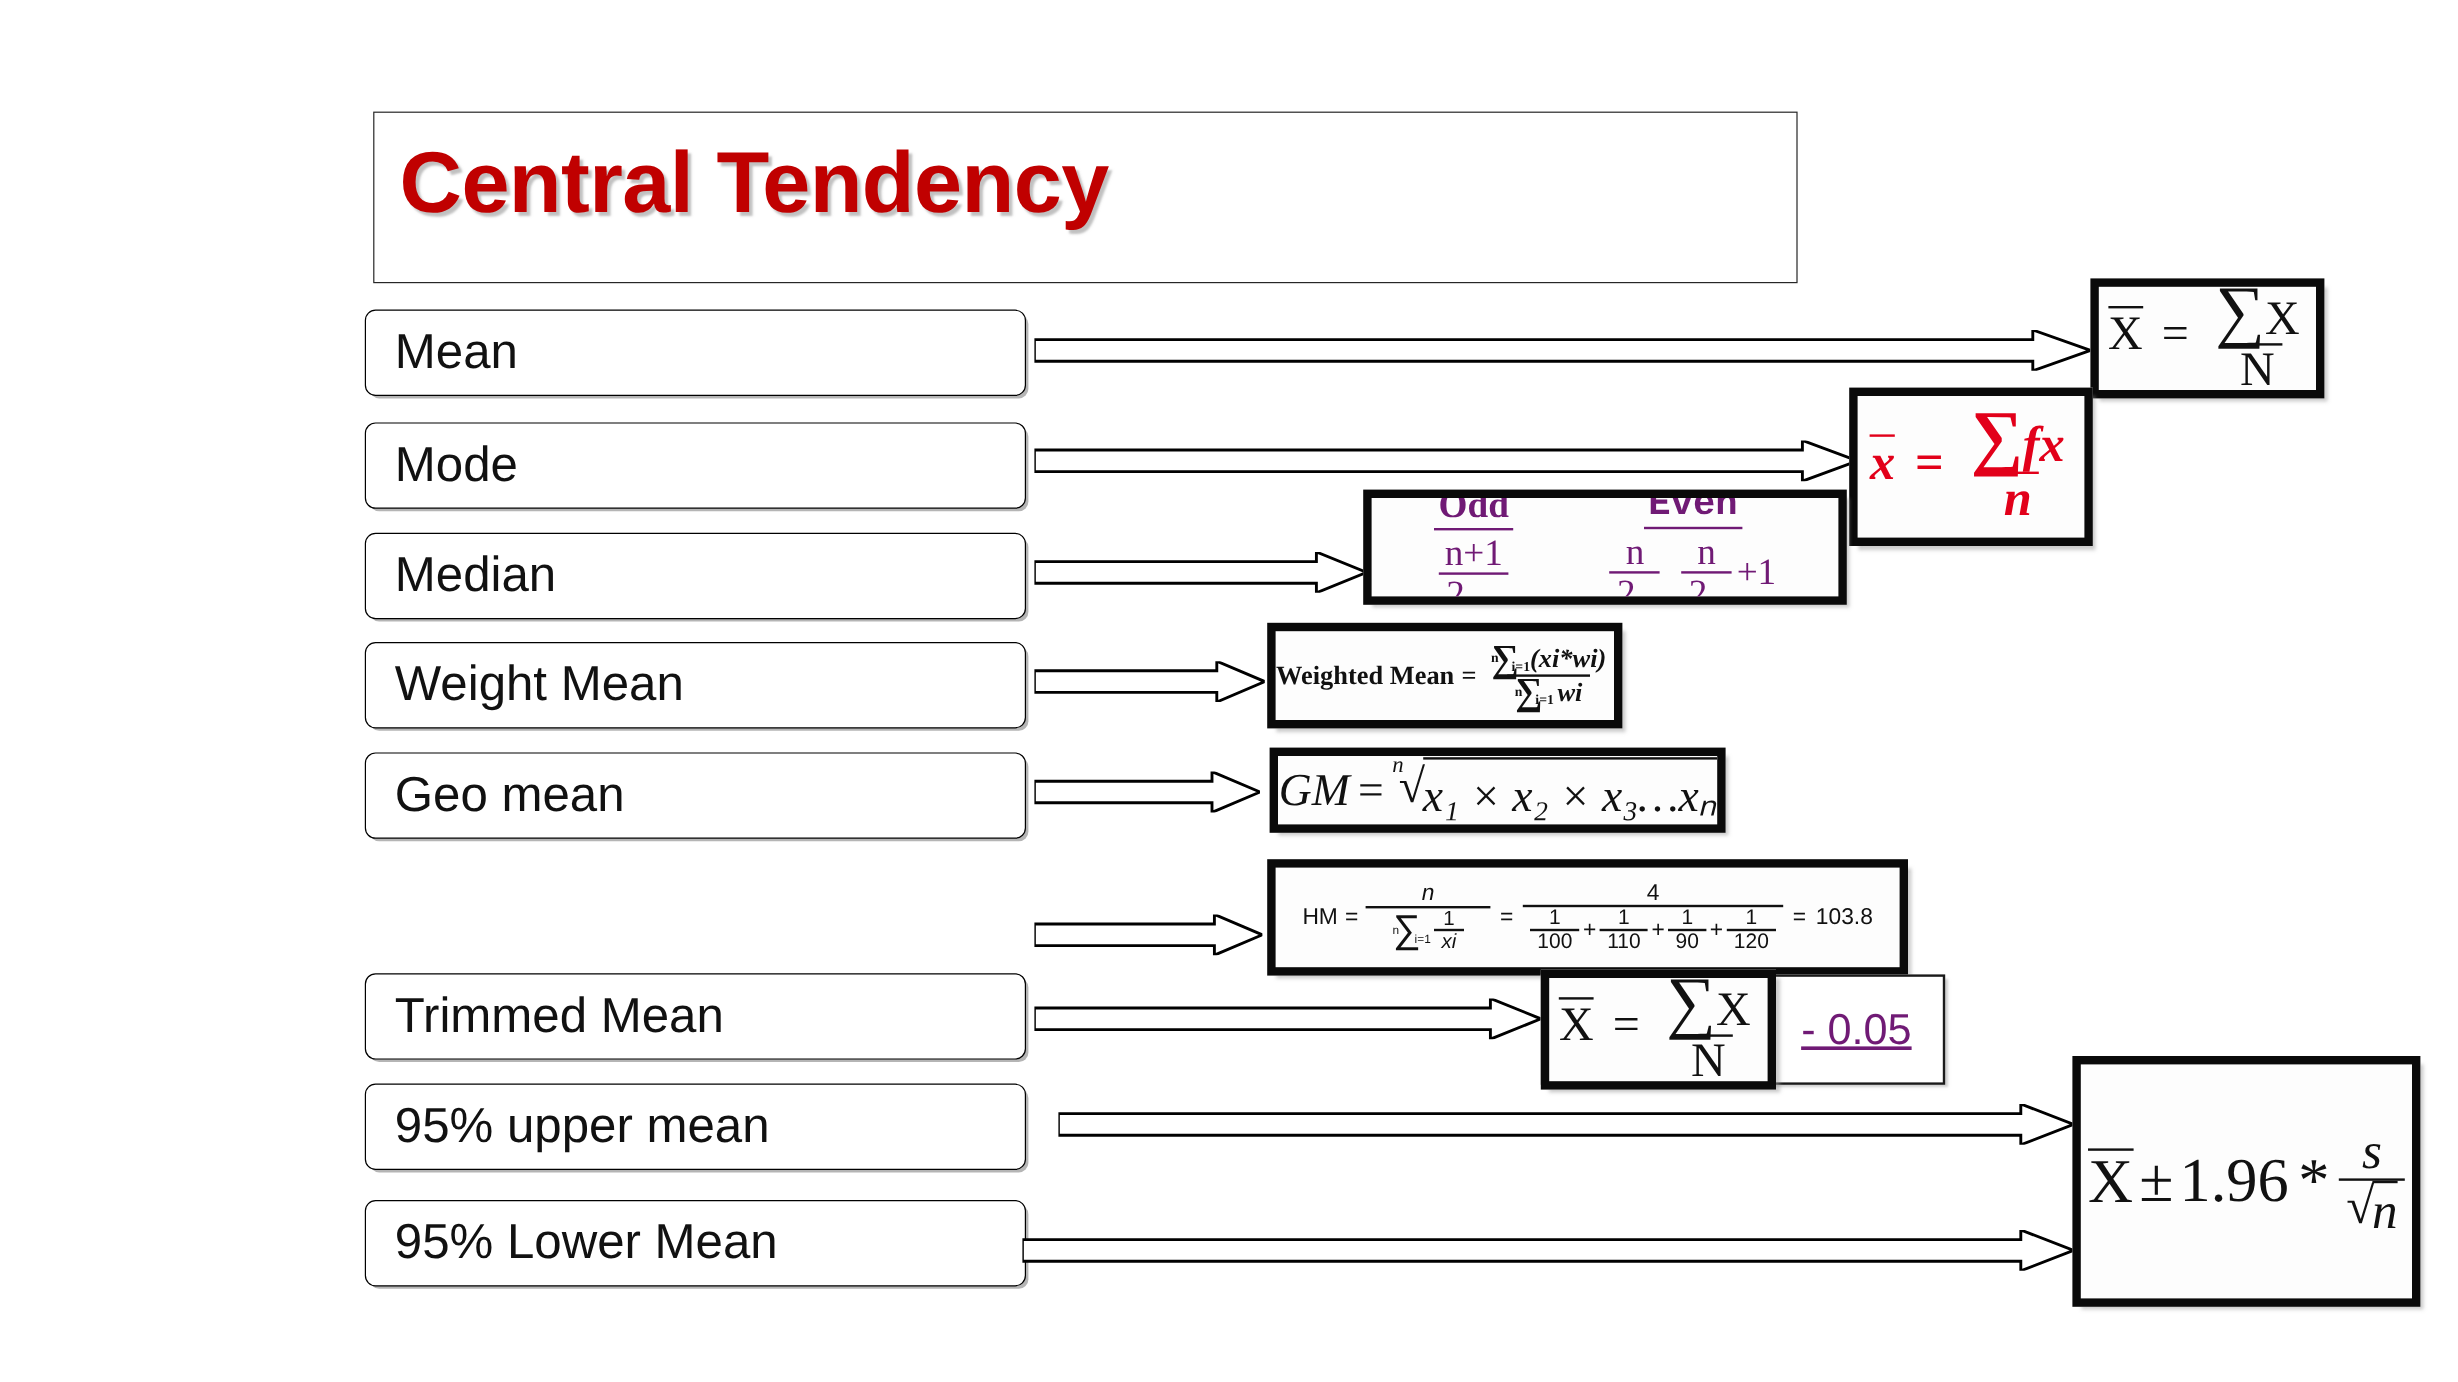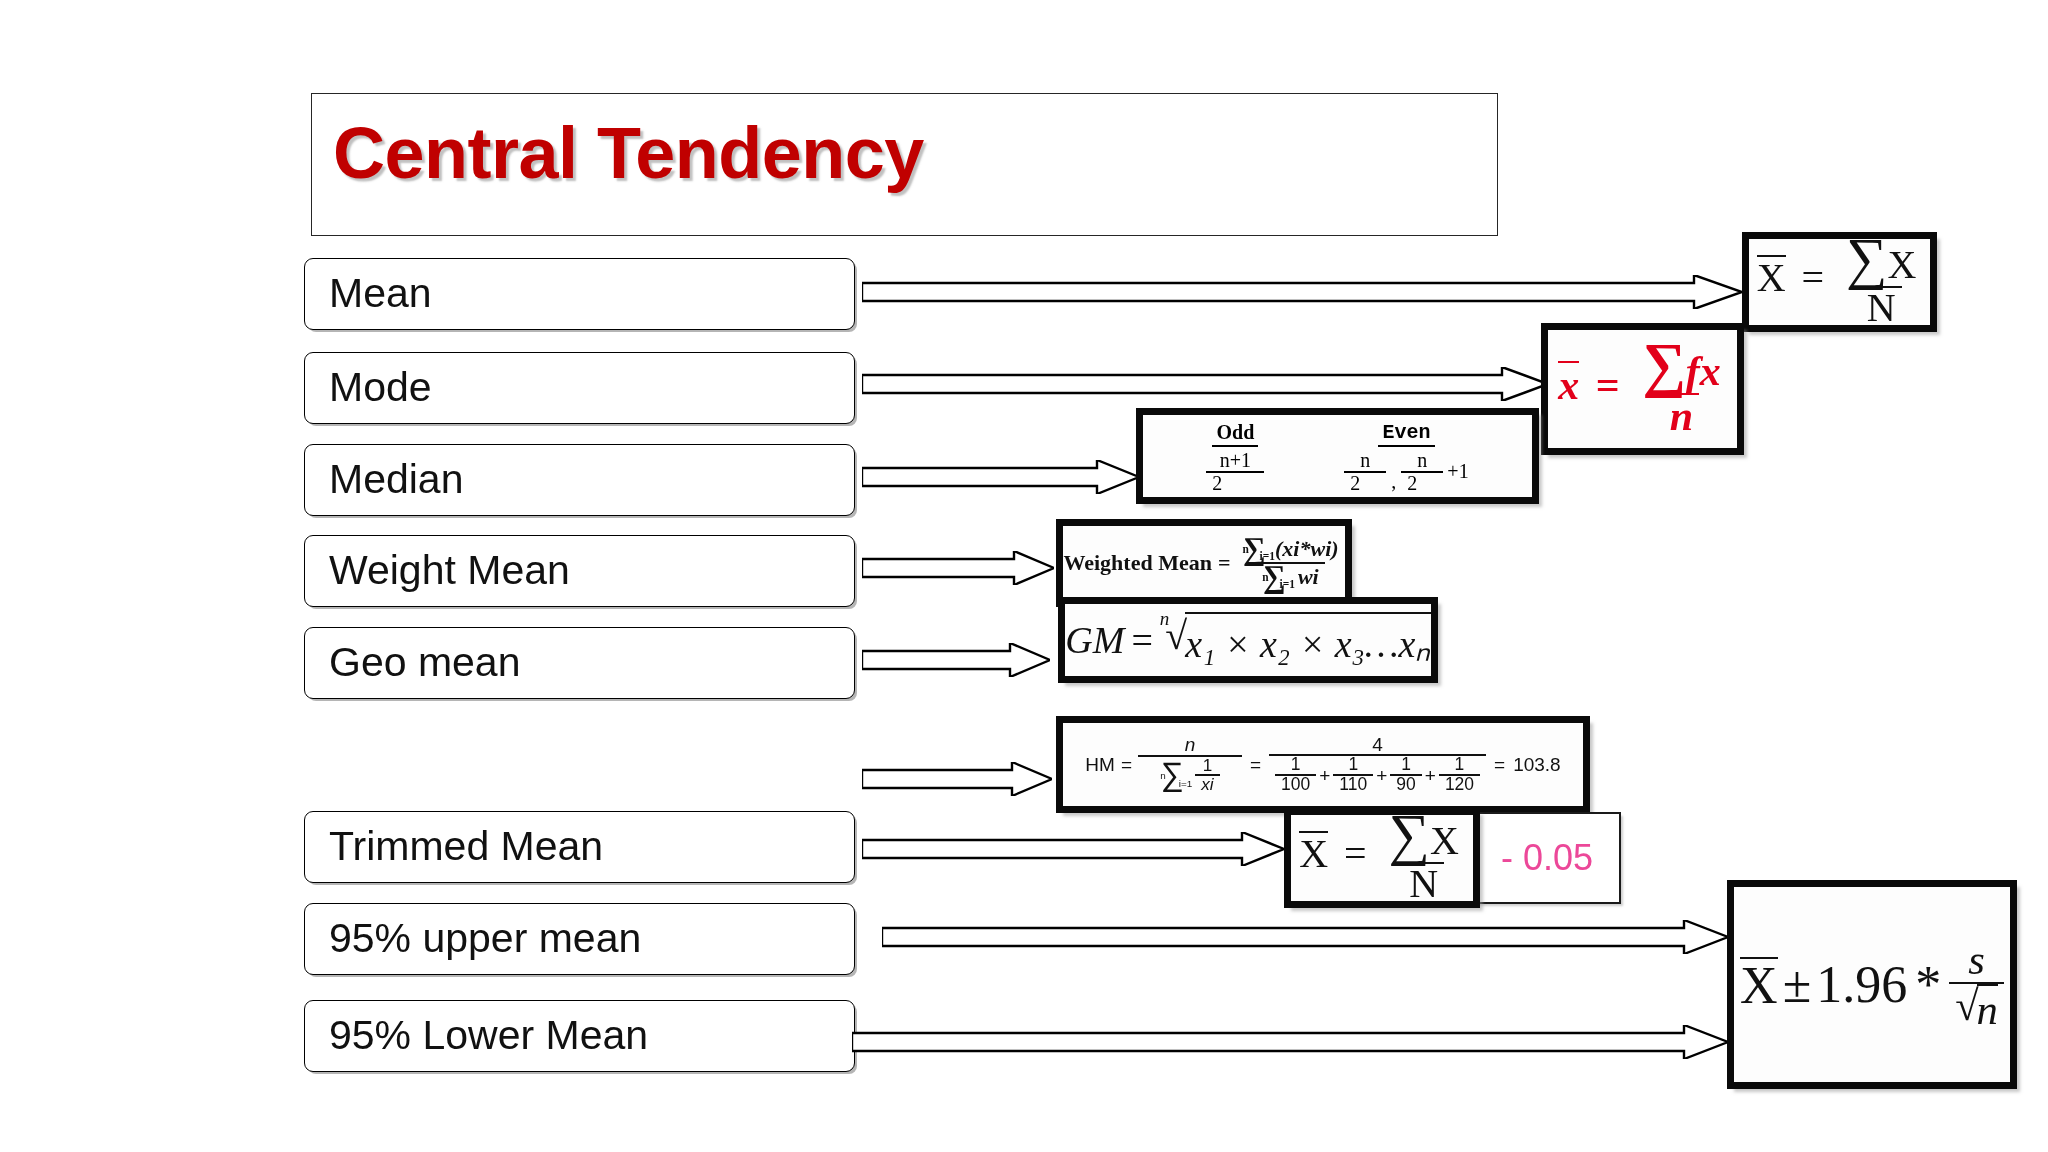--- a/index.html
+++ b/index.html
@@ -156,21 +156,21 @@
       <span class="ovl">x</span>
       <span style="margin:0 6px;font-style:normal;">=</span>
       <span class="frac">
         <span class="num"><span class="sum" style="font-style:normal;">∑</span><span>fx</span></span>
         <span class="den">n</span>
       </span>
     </div>
   </div>
 
   <div class="fbox thick" style="left:1136px;top:408px;width:403px;height:96px;">
-    <div class="mserif" style="display:flex;align-items:flex-start;gap:80px;font-size:20px;color:#000000;font-weight:bold;padding-top:2px;">
+    <div class="mserif" style="display:flex;align-items:flex-start;gap:80px;font-size:31px;color:#701a75;font-weight:bold;padding-top:2px;">
       <div style="display:flex;flex-direction:column;align-items:center;">
         <span style="border-bottom:2.5px solid currentColor;padding:0 4px 1px;">Odd</span>
         <span class="frac" style="margin-top:3px;font-weight:normal;">
           <span class="num">n+1</span>
           <span class="den" style="min-width:46px;">2</span>
         </span>
       </div>
       <div style="display:flex;flex-direction:column;align-items:center;">
         <span style="border-bottom:2.5px solid currentColor;padding:0 4px 1px;font-family:Liberation Mono, monospace;">Even</span>
         <span style="display:flex;align-items:center;margin-top:3px;font-weight:normal;">
@@ -215,21 +215,21 @@
             <span class="siglim" style="align-self:flex-end;">
                 <span>i=1</span>
               </span>
           </span>
           <span style="margin-left:3px;">wi</span>
         </span>
       </span>
     </div>
   </div>
 
-  <div class="fbox thick" style="left:1058px;top:597px;width:380px;height:86px;">
+  <div class="fbox thick" style="left:1058px;top:623px;width:380px;height:71px;justify-content:flex-end;">
     <div class="mserif" style="display:flex;align-items:center;font-size:38px;color:#111;font-style:italic;">
       <span>GM</span>
       <span style="margin:0 7px;font-style:normal;">=</span>
       <span class="rad">
         <span class="siglim" style="font-size:19px;align-self:flex-start;margin-right:-4px;margin-top:-2px;">n</span>
         <span class="radsign" style="font-style:normal;">√</span>
         <span class="radbar">x₁ × x₂ × x₃…xₙ</span>
       </span>
     </div>
   </div>
@@ -280,21 +280,21 @@
               <span class="den">120</span>
             </span>
         </span>
       </span>
       <span style="margin:0 8px;">=</span>
       <span>103.8</span>
     </div>
   </div>
 
   <div class="fbox thin" style="left:1284px;top:812px;width:337px;height:92px;background:#fff;">
-    <span class="msans" style="position:absolute;right:26px;top:50%;transform:translateY(-50%);font-size:36px;color:#ec4899;">- 0.05</span>
+    <span class="msans" style="position:absolute;right:26px;top:50%;transform:translateY(-50%);font-size:36px;color:#701a75;text-decoration:underline;">- 0.05</span>
   </div>
   <div class="fbox thick" style="left:1284px;top:808px;width:196px;height:100px;">
     <div class="mserif" style="font-size:40px;color:#111;">
       <span class="ovl">X</span>
       <span style="margin:0 6px;">=</span>
       <span class="frac">
         <span class="num"><span class="sum">∑</span><span>X</span></span>
         <span class="den">N</span>
       </span>
     </div>

